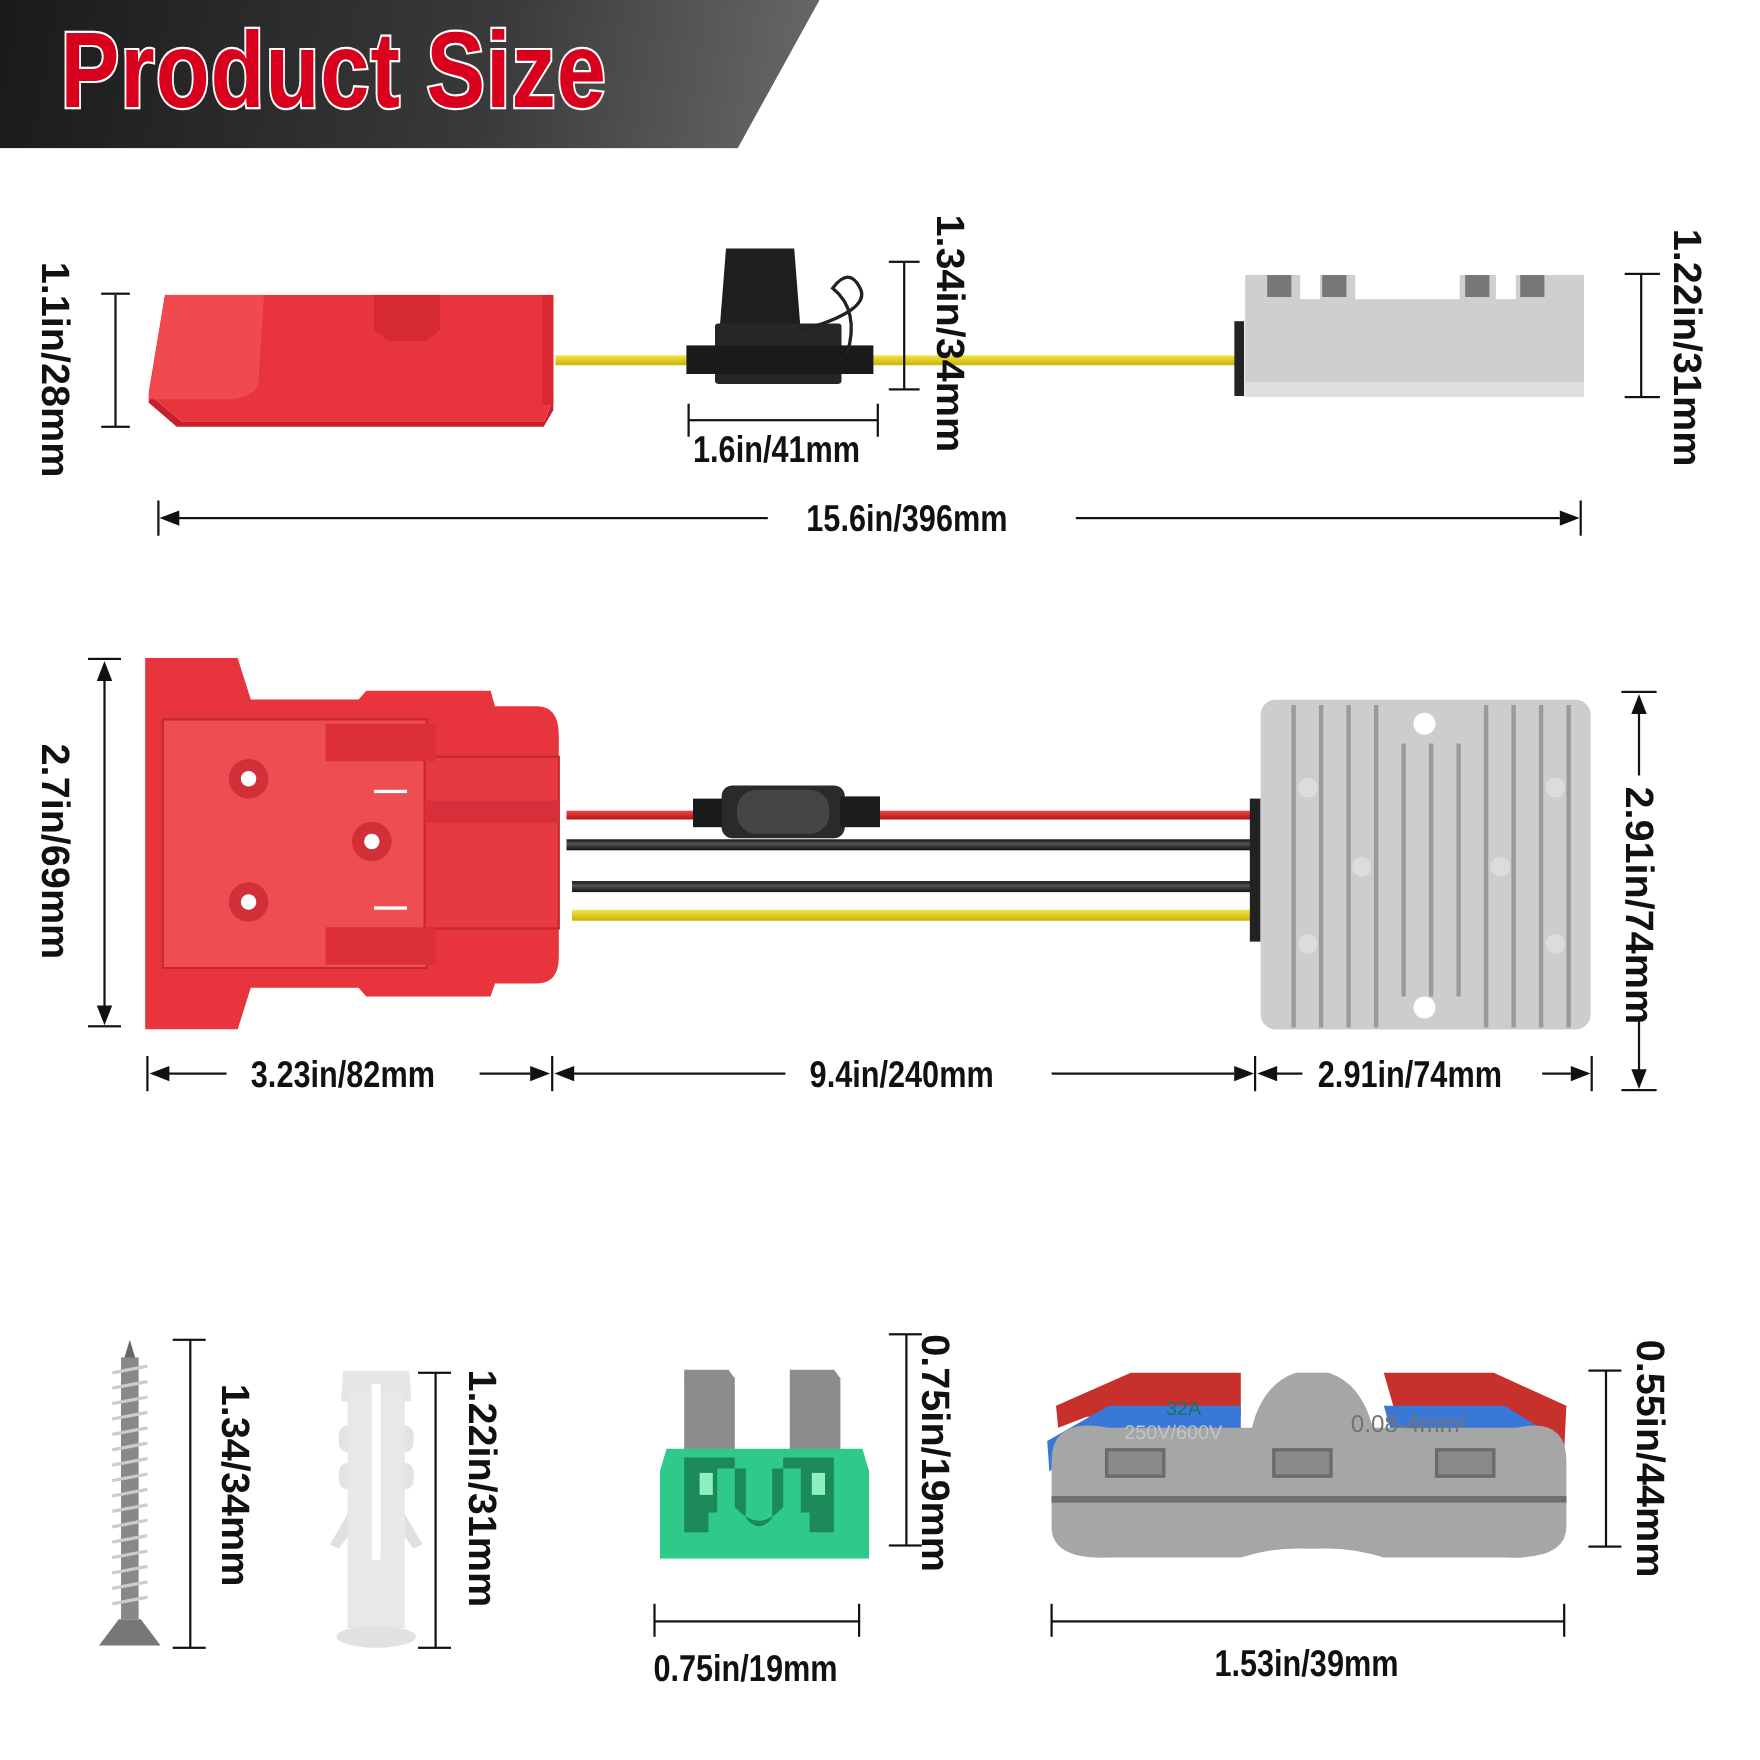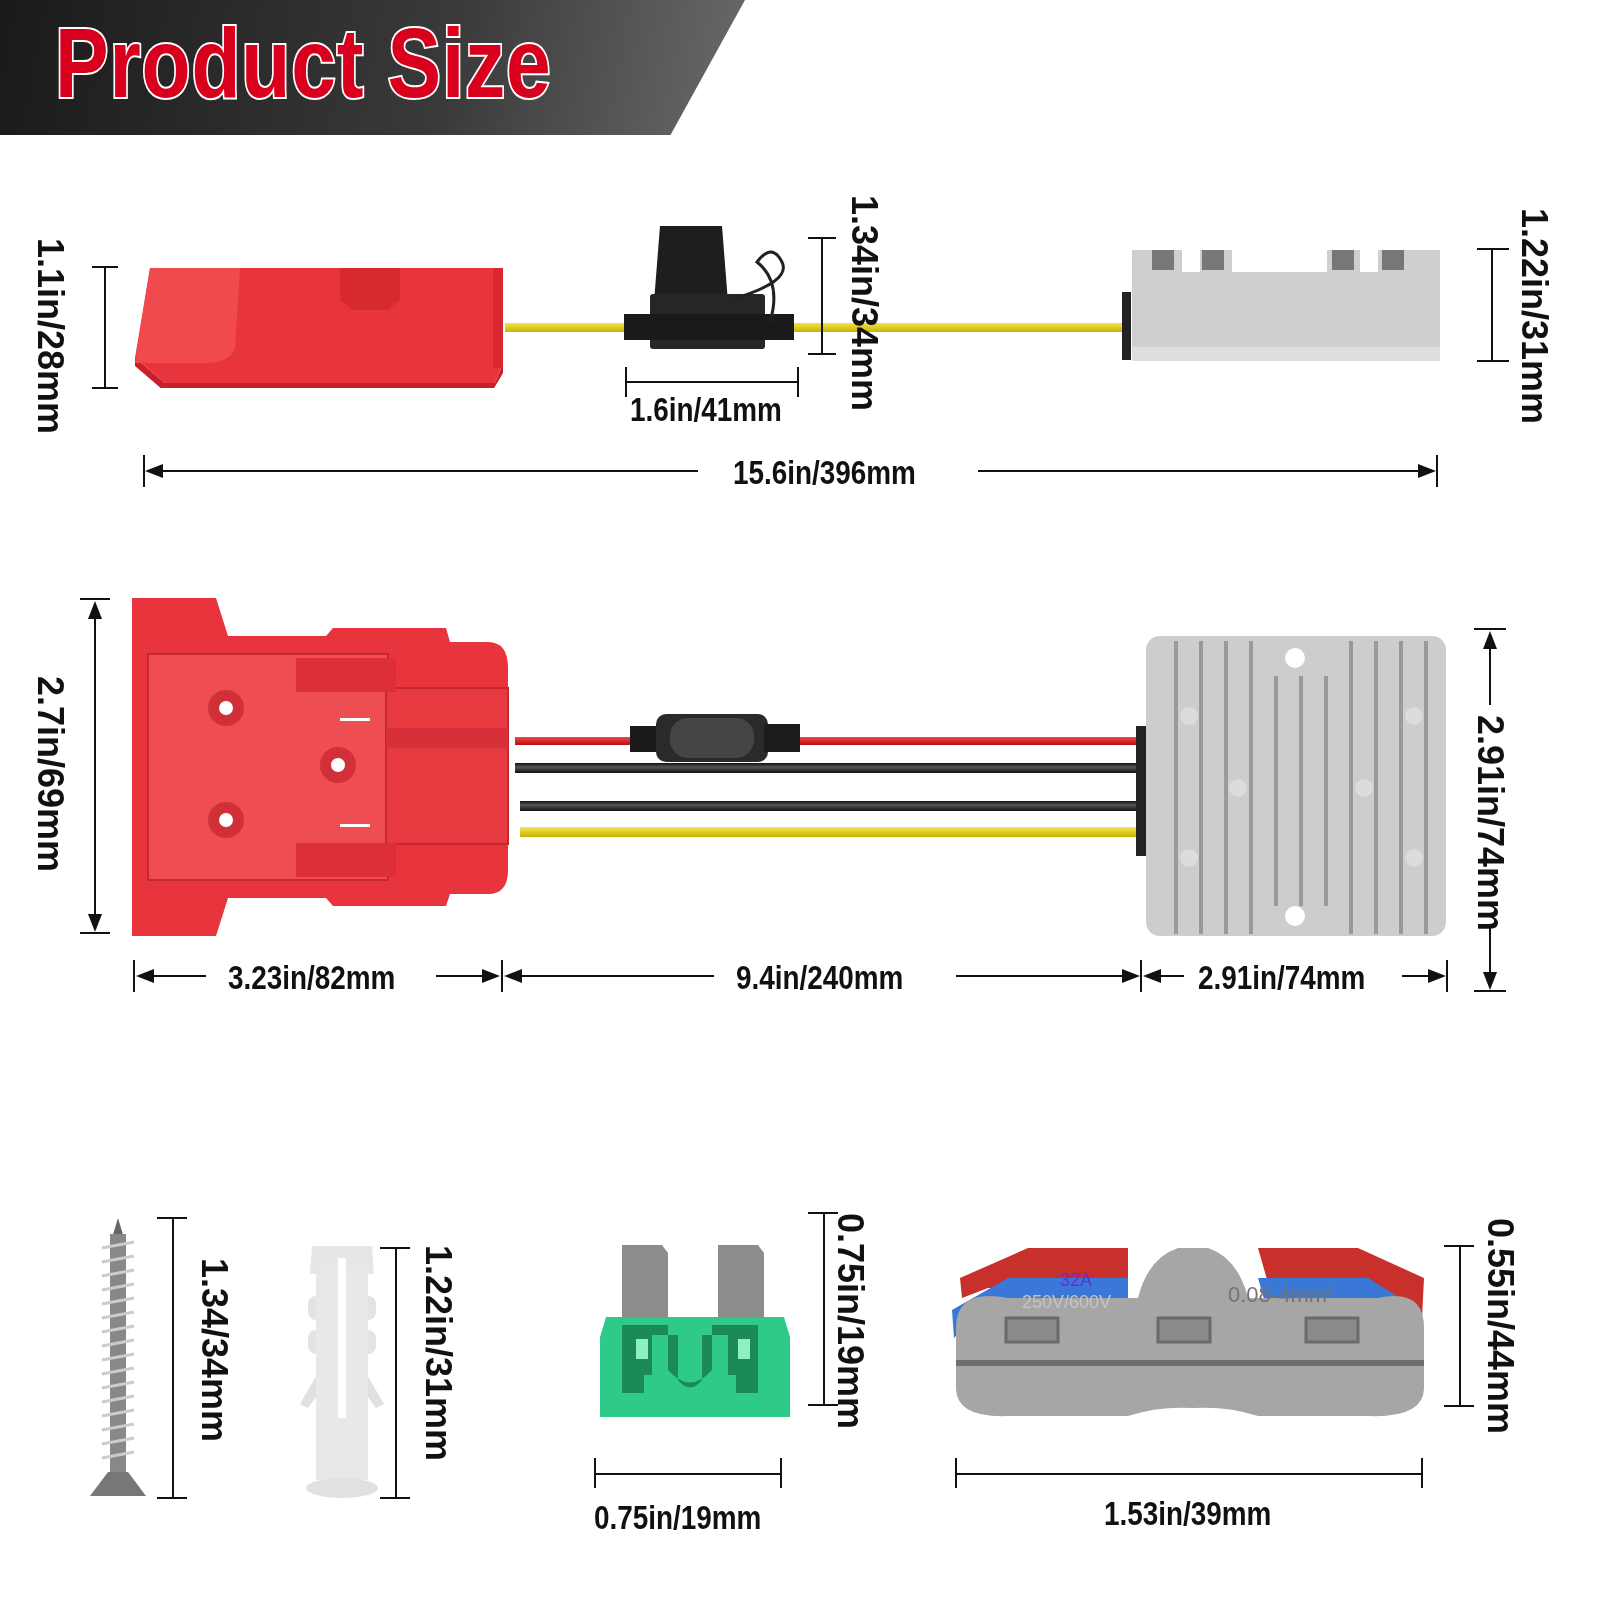--- a/index.html
+++ b/index.html
@@ -254,21 +254,21 @@
     <path d="M310 20 H410 L476 50 L474 90 H330 Z" fill="#c8302c"></path>
     <path d="M4 82 L60 50 H180 V84 H30 L6 110 Z" fill="#3a78d8"></path>
     <path d="M310 50 H420 L468 80 L470 120 H330 Z" fill="#3a78d8"></path>
     <path d="M8 100 Q8 60 60 70 H190 Q200 30 230 20 H260 Q290 30 300 70 H430 Q476 60 476 100 V160 Q476 190 420 188 H310 Q280 178 245 180 Q210 178 180 188 H60 Q8 190 8 160 Z" fill="#a6a6a6"></path>
     <rect x="8" y="132" width="468" height="6" fill="#6e6e6e"></rect>
     <rect x="58" y="90" width="52" height="24" fill="#8a8a8a" stroke="#6a6a6a" stroke-width="3"></rect>
     <rect x="210" y="90" width="52" height="24" fill="#8a8a8a" stroke="#6a6a6a" stroke-width="3"></rect>
     <rect x="358" y="90" width="52" height="24" fill="#8a8a8a" stroke="#6a6a6a" stroke-width="3"></rect>
   </svg>
 </div>
-<div class="abs" style="left:1060px;top:1270px;font-size:18px;color:#6d28d9;">32A</div>
+<div class="abs" style="left:1060px;top:1270px;font-size:18px;color:#0f766e;">32A</div>
 <div class="abs" style="left:1022px;top:1292px;font-size:18px;color:#c4c4c4;">250V/600V</div>
 <div class="abs" style="left:1228px;top:1282px;font-size:22px;color:#737373;">0.08-4mm²</div>
 
 <div class="abs line" style="left:1444px;top:1245px;width:30px;height:2px;"></div>
 <div class="abs line" style="left:1459px;top:1246px;width:2px;height:160px;"></div>
 <div class="abs line" style="left:1444px;top:1405px;width:30px;height:2px;"></div>
 <div class="abs vtext" style="left:1482px;top:1218px;">0.55in/44mm</div>
 <div class="abs line" style="left:955px;top:1458px;width:2px;height:30px;"></div>
 <div class="abs line" style="left:956px;top:1473px;width:466px;height:2px;"></div>
 <div class="abs line" style="left:1421px;top:1458px;width:2px;height:30px;"></div>

